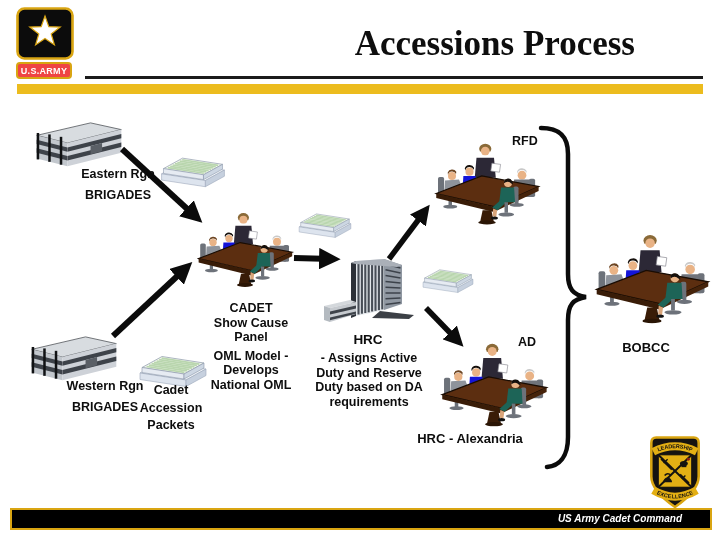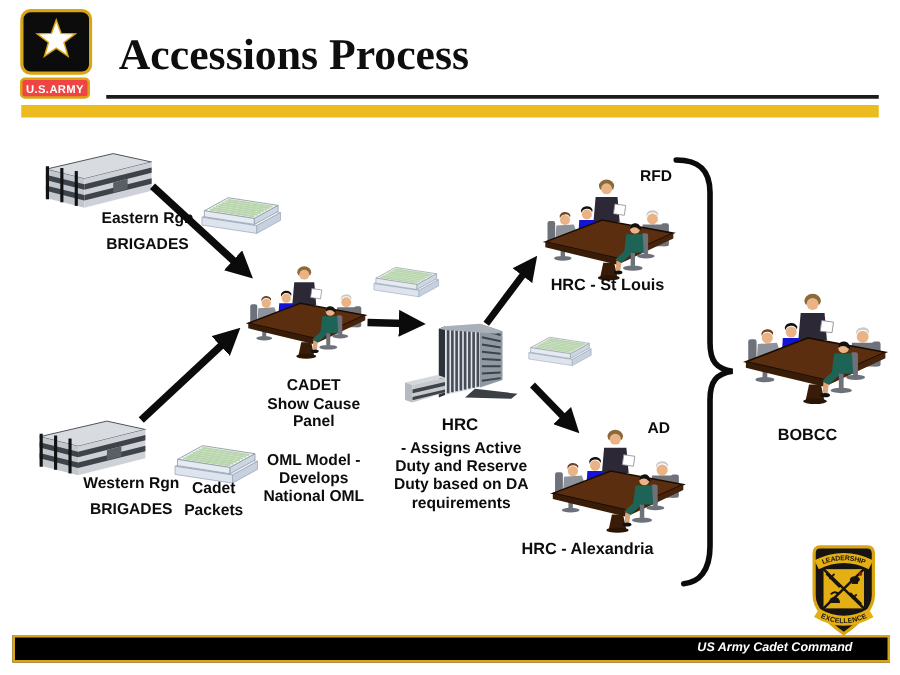--- a/index.html
+++ b/index.html
@@ -1,33 +1,33 @@
 <!DOCTYPE html>
 <html><head>
 <meta charset="utf-8">
 <style>
   html,body{margin:0;padding:0;background:#fff;}
   .slide{position:relative;width:720px;height:540px;background:#fff;overflow:hidden;
          font-family:"Liberation Sans",sans-serif;color:#0d0d0d;}
   .abs{position:absolute;}
   
-  .title{position:absolute;left:95px;top:24px;width:540px;text-align:left;
+  .title{position:absolute;left:95px;top:24px;width:540px;text-align:right;
          font-family:"Liberation Serif",serif;font-weight:bold;font-size:35px;color:#0e0e0e;}
   .rule-black{position:absolute;left:85px;top:76px;width:618px;height:3px;background:#1b1b1b;}
   .rule-gold{position:absolute;left:17px;top:84px;width:686px;height:10px;}
   .logo{position:absolute;left:16px;top:7px;width:60px;}
   .logo .usarmy{margin-top:2px;width:50px;background:#ef4444;border:2px solid #d9a512;
          border-radius:4px;color:#fff;font-size:9px;font-weight:bold;text-align:center;
          padding:1.5px 1px;letter-spacing:.3px;}
   
   .lbl{position:absolute;font-weight:bold;color:#0d0d0d;text-align:center;}
   .fs12{font-size:12.5px;line-height:21px;margin-left:36px;}
   .fs12t{font-size:12.5px;line-height:17.5px;}
   .blk{font-size:12.5px;line-height:14.6px;}
-  .blk .p2{margin-top:16px;}
+  .blk .p2{margin-top:4px;}
   .cap{font-size:13px;}
   .tag{position:absolute;font-weight:bold;font-size:12.5px;}
   
   .footer-bar{position:absolute;left:10px;top:508px;width:702px;height:22px;background:#000;
          border:2px solid #d9a512;box-sizing:border-box;color:#fff;font-weight:bold;
          font-style:italic;font-size:10px;text-align:right;padding-right:28px;line-height:17px;}
   svg{display:block;}
   .overlay{position:absolute;left:0;top:0;pointer-events:none;}
 </style>
 </head>
@@ -182,20 +182,21 @@
     </svg>
   <div class="lbl fs12" style="left:13px;top:376px;width:112px">
     <div>Western Rgn</div>
     <div>BRIGADES</div>
   </div>
   <svg class="abs" style="left:134px;top:349px" width="78" height="42" viewBox="0 0 74 42">
       <use href="#sym-stack"></use>
     </svg>
   <div class="lbl fs12t" style="left:123px;top:382px;width:96px">
     <div>Cadet</div>
+    <div>Accession</div>
     <div>Packets</div>
   </div>
 
   <svg class="abs" style="left:193px;top:206px" width="104" height="86" viewBox="0 0 130 96">
       <use href="#sym-meeting"></use>
     </svg>
   <div class="lbl blk" style="left:189px;top:301px;width:124px">
     <div>CADET</div>
     <div>Show Cause</div>
     <div>Panel</div>
@@ -218,21 +219,20 @@
     <div>requirements</div>
   </div>
   <svg class="abs" style="left:420px;top:264px" width="56" height="32" viewBox="0 0 74 42">
       <use href="#sym-stack"></use>
     </svg>
 
   <svg class="abs" style="left:427px;top:141px" width="120" height="84" viewBox="0 0 130 96">
       <use href="#sym-meeting"></use>
     </svg>
   <div class="tag" style="left:512px;top:134px">RFD</div>
-  <div class="lbl cap" style="left:424px;top:220px;width:124px">HRC - St Louis</div>
 
   <svg class="abs" style="left:436px;top:341px" width="116" height="86" viewBox="0 0 130 96">
       <use href="#sym-meeting"></use>
     </svg>
   <div class="tag" style="left:518px;top:335px">AD</div>
   <div class="lbl cap" style="left:403px;top:431px;width:134px">HRC - Alexandria</div>
 
   <svg class="abs" style="left:590px;top:226px" width="124" height="104" viewBox="0 0 130 96">
       <use href="#sym-meeting"></use>
     </svg>

